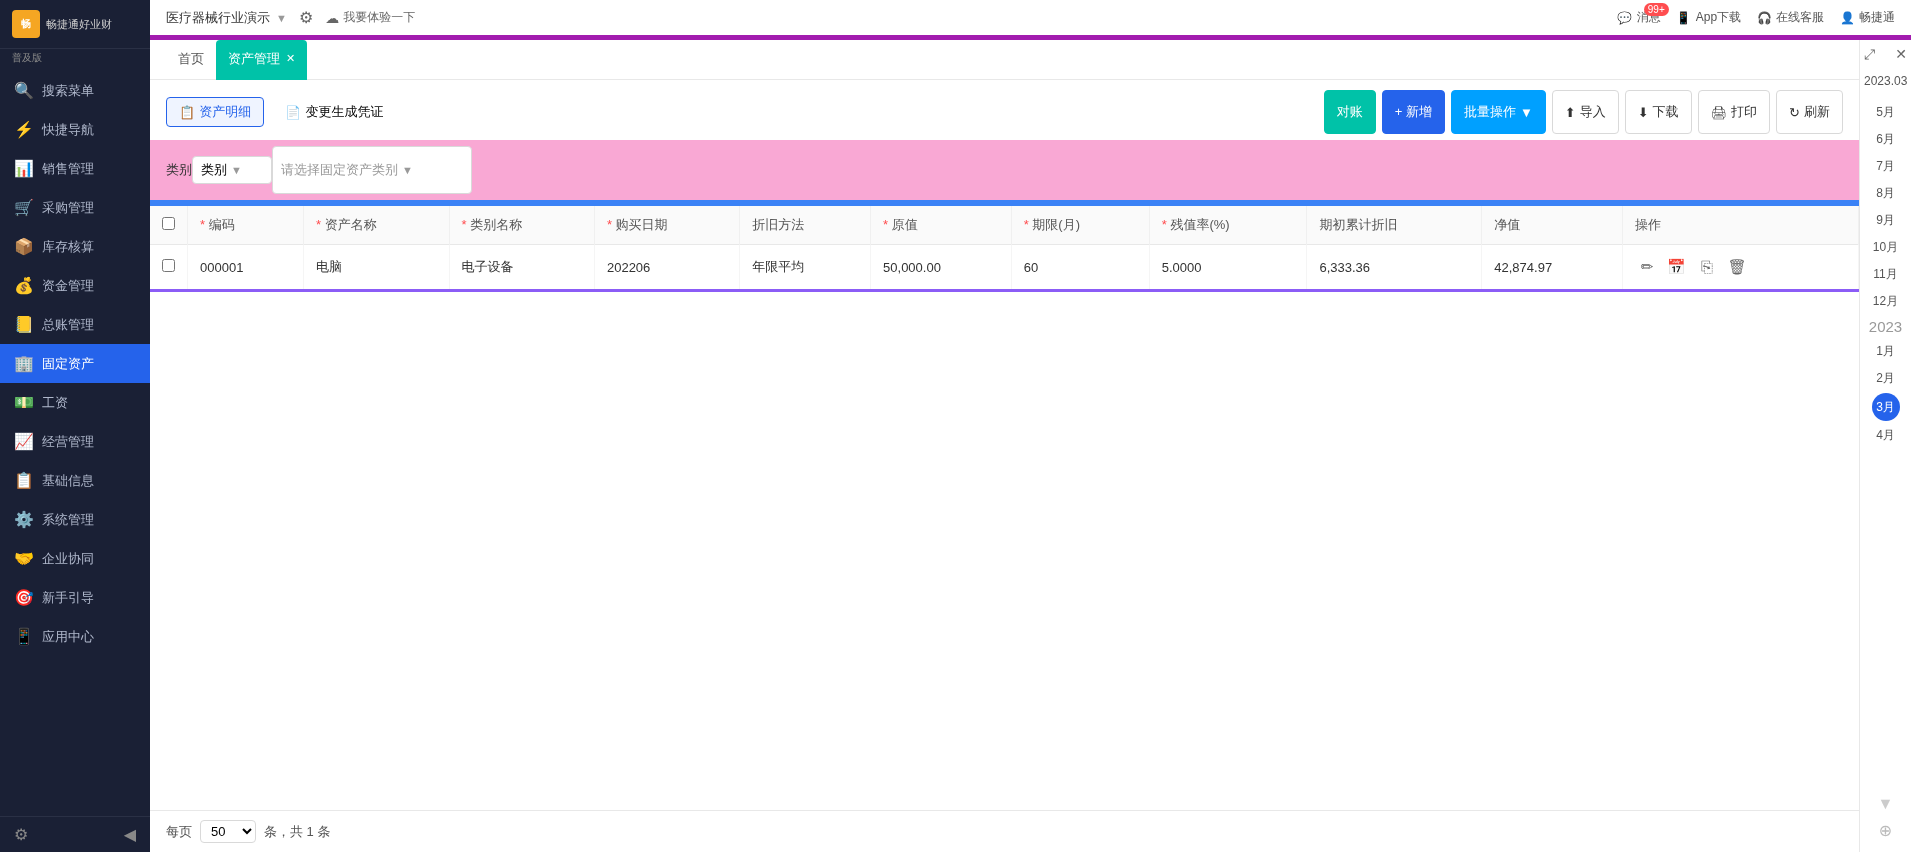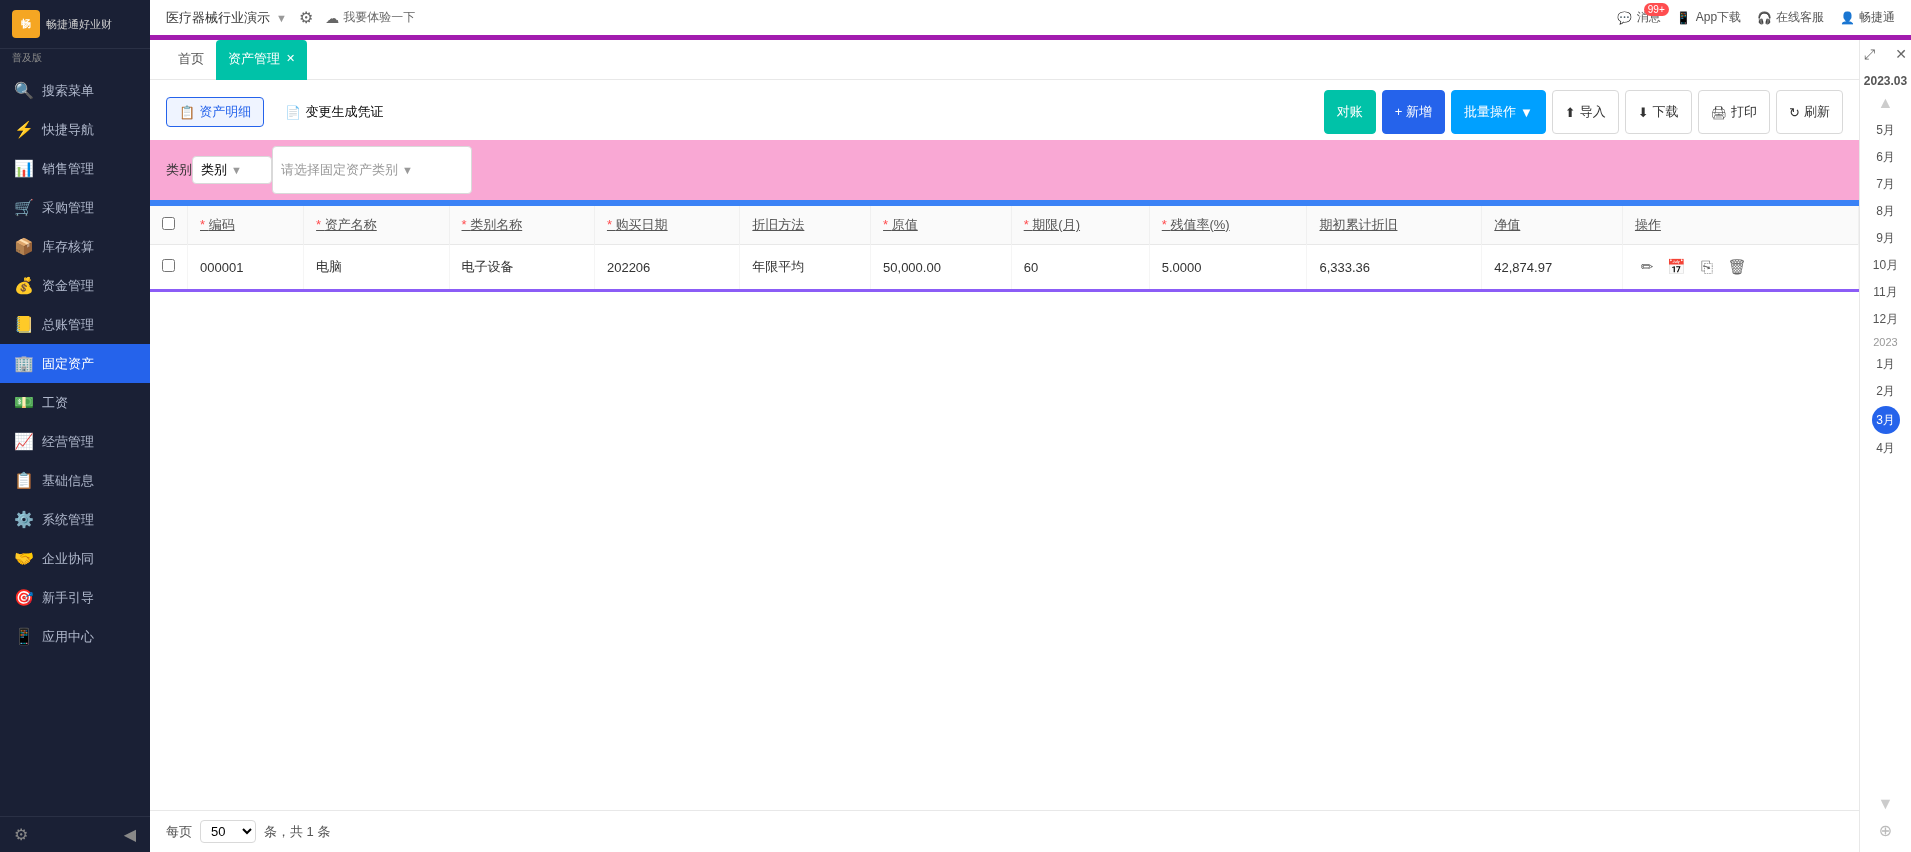--- a/index.html
+++ b/index.html
@@ -247,21 +247,20 @@
       background: #fafafa;
       border-bottom: 1px solid #e8e8e8;
     }
     thead th {
       padding: 10px 12px;
       text-align: left;
       color: #555;
       font-weight: 500;
       border-right: 1px solid #f0f0f0;
       white-space: nowrap;
-      text-decoration: underline;
     }
     thead th.required::before {
       content: '* ';
       color: #ff4d4f;
     }
     tbody tr {
       border-bottom: 3px solid #8b5cf6;
     }
     tbody td {
       padding: 10px 12px;
@@ -341,45 +340,44 @@
     .month-item.active {
       background: #2563eb;
       color: #fff;
       border-radius: 50%;
       width: 28px; height: 28px;
       display: flex; align-items: center; justify-content: center;
       margin: 0 auto;
       font-size: 12px;
     }
     .year-label {
-      font-size: 11px;
+      font-size: 15px;
       color: #999;
       padding: 2px 0;
       text-align: right;
     }
     .right-panel-arrow {
       font-size: 16px;
       color: #ccc;
       cursor: pointer;
       padding: 4px;
     }
     .right-panel-arrow.up { margin-bottom: 2px; }
     .right-panel-arrow.down { margin-top: 2px; }
     .panel-year-btn {
       font-size: 12px;
       color: #555;
       padding: 2px 4px;
       cursor: pointer;
       white-space: nowrap;
     }
     .panel-top-section {
-      display: flex; flex-direction: column; align-items: center;
+      display: flex; 
       width: 100%;
       padding-top: 24px;
-      font-weight: bold;
     }
     .right-panel-bottom-btn {
       font-size: 16px;
       color: #bbb;
       cursor: pointer;
       padding: 4px;
       margin-top: auto;
     }
   </style>
 </head>

